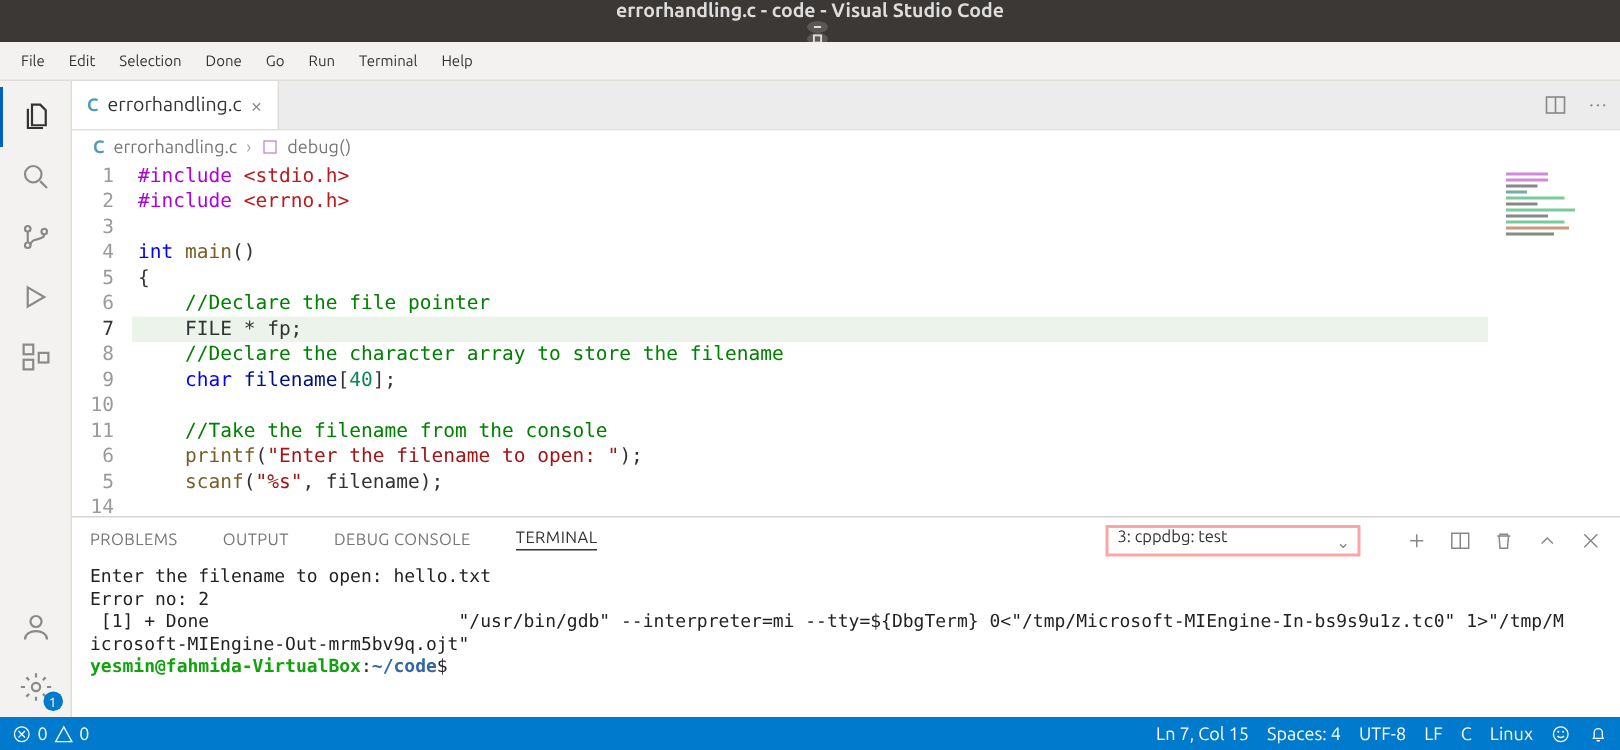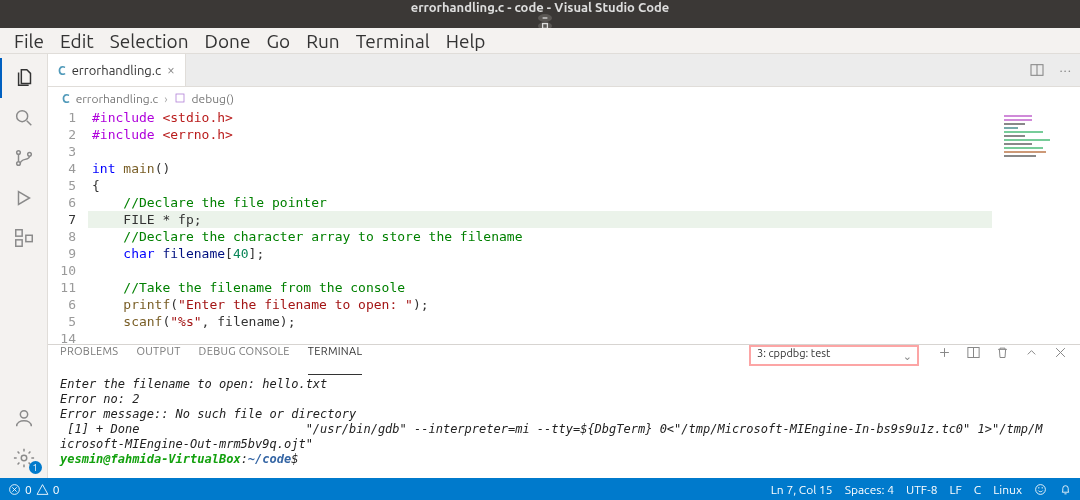--- a/index.html
+++ b/index.html
@@ -3,21 +3,21 @@
 <meta charset="utf-8">
 <style>
   * { margin: 0; padding: 0; box-sizing: border-box; }
   body { font-family: "Ubuntu", "Segoe UI", sans-serif; font-size: 13px; background: #fff; width: 1080px; height: 500px; overflow: hidden; display: flex; flex-direction: column; }
   .titlebar { background: #3b3836; height: 28px; display: flex; align-items: center; padding: 0 8px; flex-direction: column; }
   .titlebar .title { flex: 1; text-align: center; color: #ddd; font-size: 13px; font-weight: 600; }
   .tb-btn { width: 14px; height: 14px; border-radius: 50%; margin-left: 10px; display: flex; align-items: center; justify-content: center; }
   .tb-btn.min, .tb-btn.max { background: #5a5754; }
   .tb-btn.close { background: #e95420; }
   .tb-btn svg { width: 8px; height: 8px; }
-  .menubar { background: #f4f2f0; height: 26px; display: flex; align-items: center; padding: 0 6px; color: #333; font-size: 19px; border-bottom: 1px solid #e0ddd9; }
+  .menubar { background: #f4f2f0; height: 26px; display: flex; align-items: center; padding: 0 6px; color: #333; font-size: 10px; border-bottom: 1px solid #e0ddd9; }
   .menubar span { padding: 0 8px; cursor: default; }
   .body { flex: 1; display: flex; min-height: 0; }
   .activitybar { background: #f4f2f0; width: 48px; display: flex; flex-direction: column; align-items: center; padding-top: 4px; border-right: 1px solid #e0ddd9; }
   .activitybar .ic { width: 48px; height: 40px; display: flex; align-items: center; justify-content: center; color: #8a8a8a; }
   .activitybar .ic.active { border-left: 2px solid #0060c0; color: #333; }
   .activitybar .spacer { flex: 1; }
   .activitybar svg { width: 22px; height: 22px; }
   .badge { position: absolute; background: #007acc; color: #fff; border-radius: 8px; font-size: 9px; min-width: 13px; height: 13px; display: flex; align-items: center; justify-content: center; right: 6px; bottom: 4px; }
   .activitybar .ic { position: relative; }
   .main { flex: 1; display: flex; flex-direction: column; min-width: 0; }
@@ -43,28 +43,28 @@
   .c-inc { color: #b91c1c; }
   .c-cm { color: #008000; }
   .c-str { color: #a31515; }
   .c-fn { color: #795e26; }
   .c-num { color: #098658; }
   .c-var { color: #001080; }
   .minimap { width: 88px; background: #fff; position: relative; }
   .minimap-blob { position:absolute; top: 6px; right: 6px; width: 70px; height: 44px; }
   .minimap-blob div { height: 2px; margin-bottom: 2px; }
   .panel { height: 134px; display: flex; flex-direction: column; border-top: 1px solid #d7d4d1; background: #fff; }
-  .panel-tabs { height: 30px; display: flex; padding: 0 12px; gap: 18px; font-size: 11px; color: #777; }
+  .panel-tabs { height: 30px; display: flex; align-items: center; padding: 0 12px; gap: 30px; font-size: 11px; color: #777; }
   .panel-tabs .pt { text-transform: uppercase; letter-spacing: 0.3px; }
   .panel-tabs .pt.active { color: #333; border-bottom: 1px solid #333; padding-bottom: 1px; }
   .panel-tabs .pspacer { flex: 1; }
   .term-select { border: 2px solid #fca5a5; background: #fff; height: 21px; font-size: 11px; padding: 0 20px 0 6px; color: #333; min-width: 170px; position: relative; }
   .term-select .sel-chev { position: absolute; right: 5px; top: 3px; color: #888; }
   .p-icons { display: flex; gap: 14px; color: #888; }
-  .terminal { flex: 1; padding: 2px 12px 0 12px; font-family: "DejaVu Sans Mono","Consolas",monospace; font-size: 12px; line-height: 15px; color: #222; overflow: hidden; font-style: italic; }
+  .terminal { flex: 1; padding: 2px 12px 0 12px; font-family: "DejaVu Sans Mono","Consolas",monospace; font-size: 12px; line-height: 15px; color: #222; overflow: hidden; }
   .terminal .tline { white-space: pre; }
   .pr-user { color: #13a10e; font-weight: bold; }
   .pr-path { color: #3465a4; font-weight: bold; }
   .statusbar { height: 22px; background: #007acc; color: #fff; display: flex; align-items: center; font-size: 12px; padding: 0 8px; gap: 12px; }
   .statusbar .sb-spacer { flex: 1; }
   .sb-item { display: inline-flex; align-items: center; gap: 4px; }
   svg { display: block; stroke: currentColor; fill: none; stroke-width: 1.6; }
 </style>
 </head>
 <body>
@@ -249,21 +249,20 @@
             </svg>
           <svg viewBox="0 0 24 24" width="15" height="15">
               <line x1="5" y1="5" x2="19" y2="19"></line>
               <line x1="19" y1="5" x2="5" y2="19"></line>
             </svg>
         </div>
       </div>
       <div class="terminal">
         <div class="tline">Enter the filename to open: hello.txt</div>
         <div class="tline">Error no: 2</div>
-        <div class="tline">Error message:: No such file or directory</div>
         <div class="tline"> [1] + Done                       "/usr/bin/gdb" --interpreter=mi --tty=${DbgTerm} 0&lt;"/tmp/Microsoft-MIEngine-In-bs9s9u1z.tc0" 1&gt;"/tmp/M</div>
         <div class="tline">icrosoft-MIEngine-Out-mrm5bv9q.ojt"</div>
         <div class="tline"><span class="pr-user">yesmin@fahmida-VirtualBox</span><span>:</span><span class="pr-path">~/code</span><span>$</span> </div>
       </div>
     </div>
   </div>
 </div>
 
 <div class="statusbar">
   <span class="sb-item">

